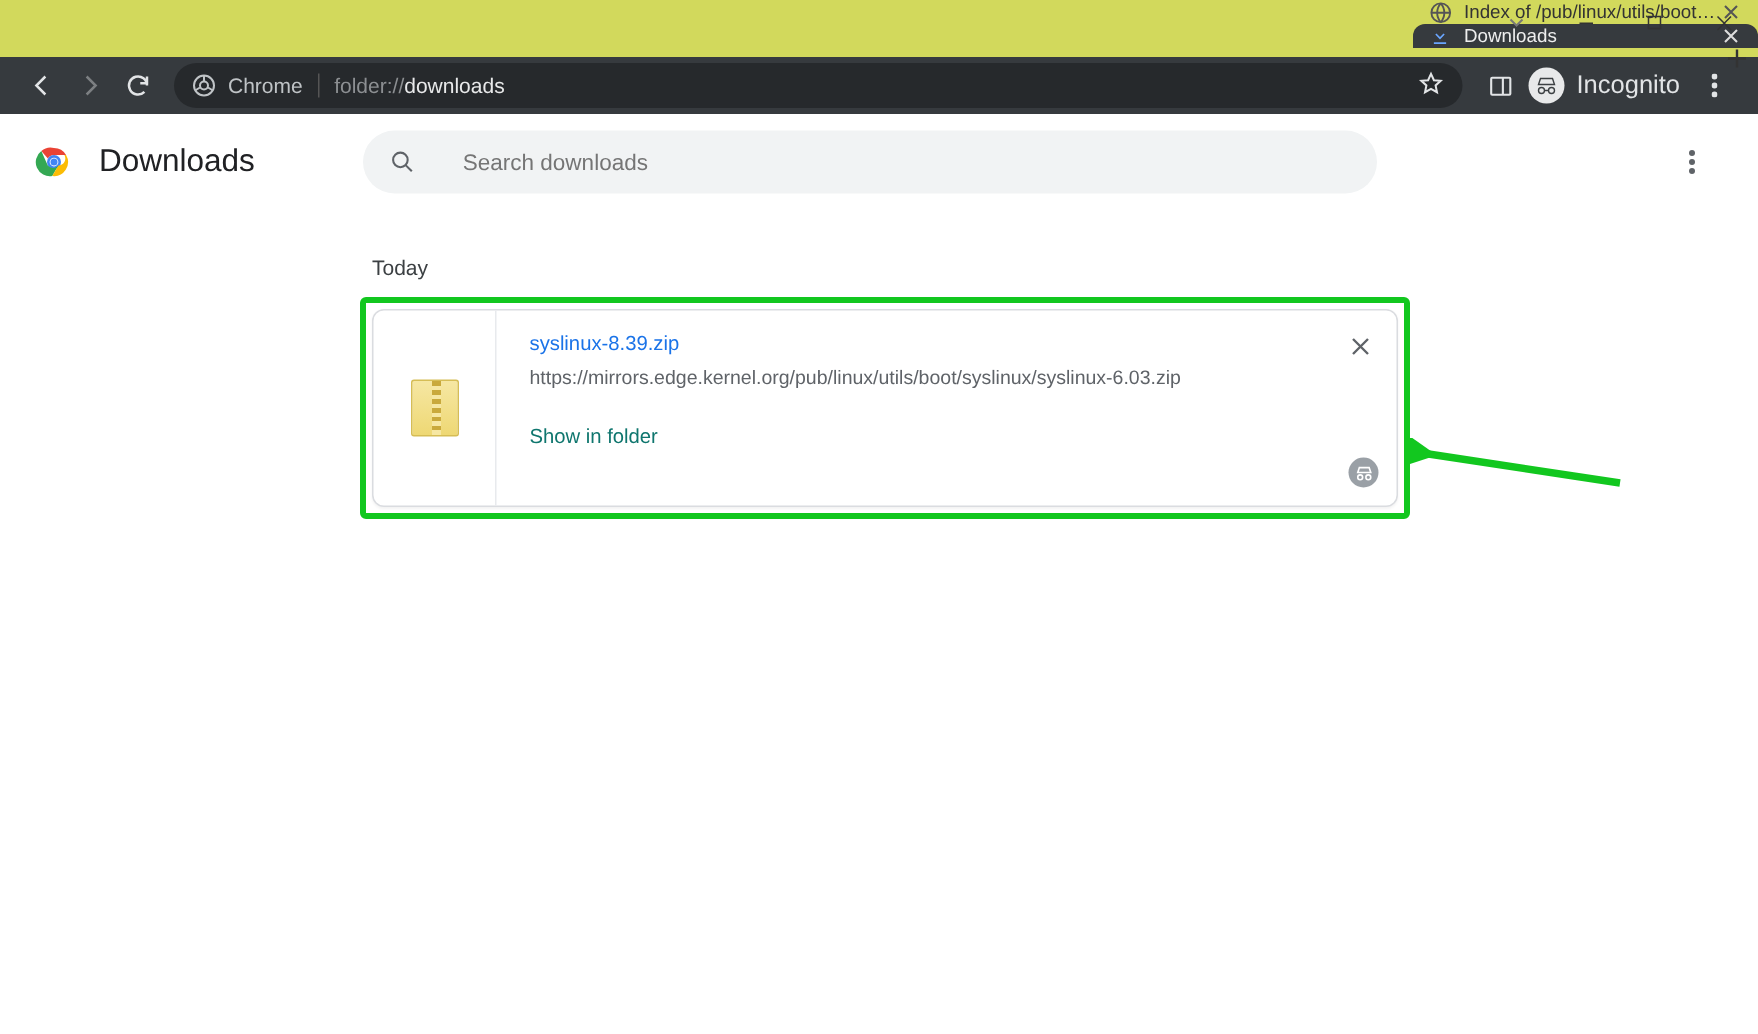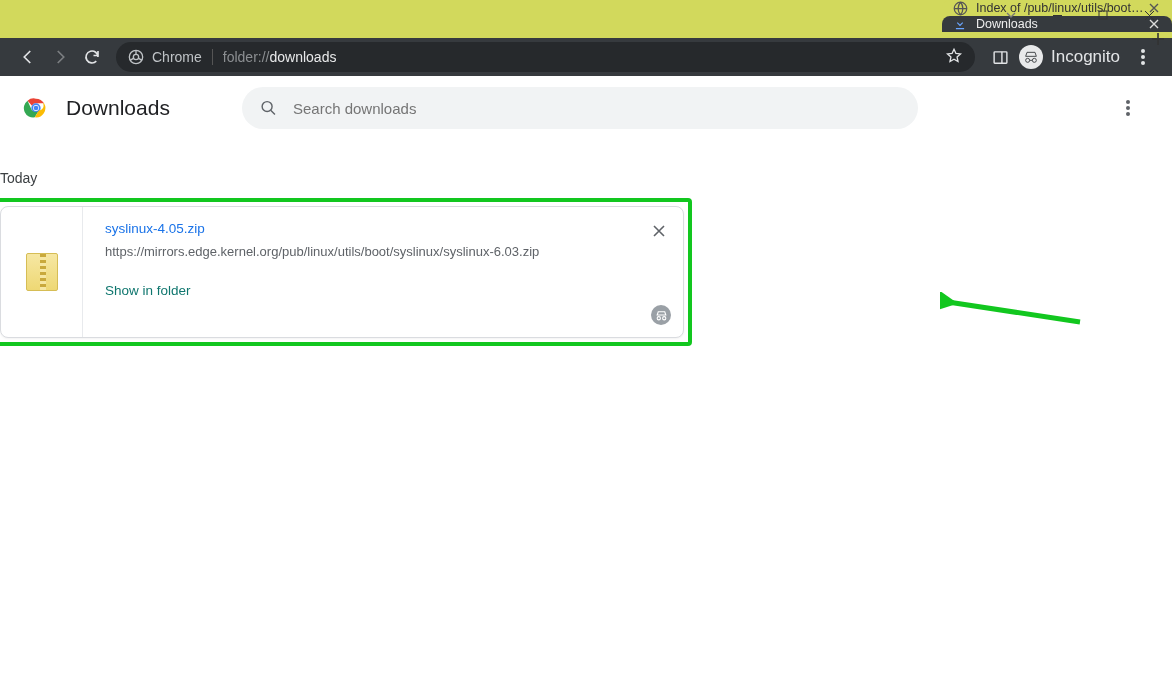--- a/index.html
+++ b/index.html
@@ -29,25 +29,25 @@
   .tool-icon { width:34px; height:32px; display:flex; align-items:center; justify-content:center; }
   .incog-pill { display:flex; align-items:center; height:28px; background:transparent; color:#e2e4e6; font-size:17px; padding:0 6px 0 2px;text-align:right; }
   .incog-circle { width:24px; height:24px; border-radius:50%; background:#e8e9ea; display:flex; align-items:center; justify-content:center; margin-right:8px; }
 
   
   .page-header { height:64px; display:flex; align-items:center; padding-left:22px; }
   .chrome-logo { width:28px; height:28px; margin-right:16px; }
   .page-title { font-size:21px; font-weight:500; color:#202124; }
   .search-pill { margin-left:72px; width:676px; height:42px; background:#f1f3f4; border-radius:24px; display:flex; align-items:center; padding:0 18px; }
   .search-pill svg { margin-right:16px; }
-  .search-pill input { border:none; background:transparent; outline:none; font-size:15px; color:#5f6368; width:100%; }
+  .search-pill input { border:none; background:transparent; outline:none; font-size:15px; color:#5f6368; width:100%;margin-left:16px; }
   .header-menu { margin-left:auto; margin-right:28px; width:32px; height:32px; display:flex; align-items:center; justify-content:center; color:#5f6368; }
 
   
-  .content { padding-top:30px; position:relative; }
+  .content { padding-left:248px; padding-top:30px; position:relative; }
   .section-label { font-size:14px; color:#3c4043; margin-bottom:20px; }
   .card-wrap { position:relative; }
   .highlight-box { position:absolute; left:-8px; top:-8px; width:700px; height:148px; border:4px solid #12c71f; border-radius:4px; pointer-events:none; }
   .card { width:684px; height:132px; background:#fff; border:1px solid #dadce0; border-radius:8px; box-shadow:0 1px 2px rgba(0,0,0,.05); display:flex; position:relative; }
   .file-icon-col { width:82px; border-right:1px solid #e8eaed; display:flex; align-items:center; justify-content:center; }
   .file-body { flex:1; padding:14px 16px 12px 22px; position:relative; }
   .file-name { color:#1a73e8; font-size:13.5px; font-weight:500; margin-bottom:8px; }
   .file-url { color:#5f6368; font-size:13px; margin-bottom:24px; }
   .file-action { color:#0f766e; font-size:13.5px; }
   .card-close { position:absolute; right:14px; top:14px; width:20px; height:20px; display:flex; align-items:center; justify-content:center; color:#5f6368; }
@@ -210,21 +210,21 @@
 
 <div class="content">
   <div class="section-label">Today</div>
   <div class="card-wrap">
     <div class="highlight-box"></div>
     <div class="card">
       <div class="file-icon-col">
         <div class="zip"></div>
       </div>
       <div class="file-body">
-        <div class="file-name">syslinux-4.05.zip</div>
+        <div class="file-name">syslinux-8.39.zip</div>
         <div class="file-url">https://mirrors.edge.kernel.org/pub/linux/utils/boot/syslinux/syslinux-6.03.zip</div>
         <div class="file-action">Show in folder</div>
         <div class="card-close">
           <svg width="12" height="12" viewBox="0 0 12 12" stroke="#5f6368" stroke-width="1.6">
               <path d="M1 1l10 10M11 1L1 11"></path>
             </svg>
         </div>
         <div class="incog-badge">
           <svg width="13" height="13" viewBox="0 0 24 24" stroke="#fff" stroke-width="2" fill="none">
               <path d="M4 11h16l-2-6H6zM7 20a3 3 0 100-6 3 3 0 000 6zm10 0a3 3 0 100-6 3 3 0 000 6z"></path>

